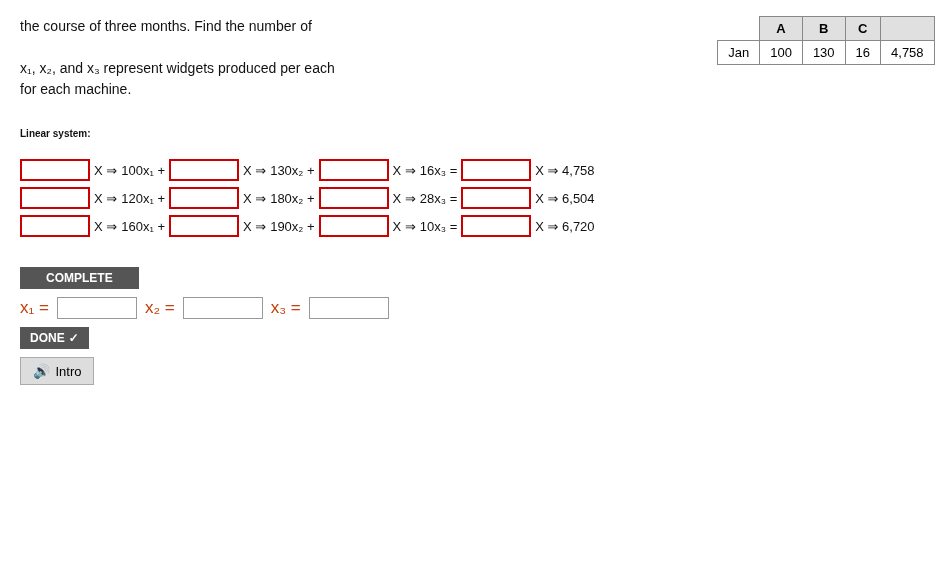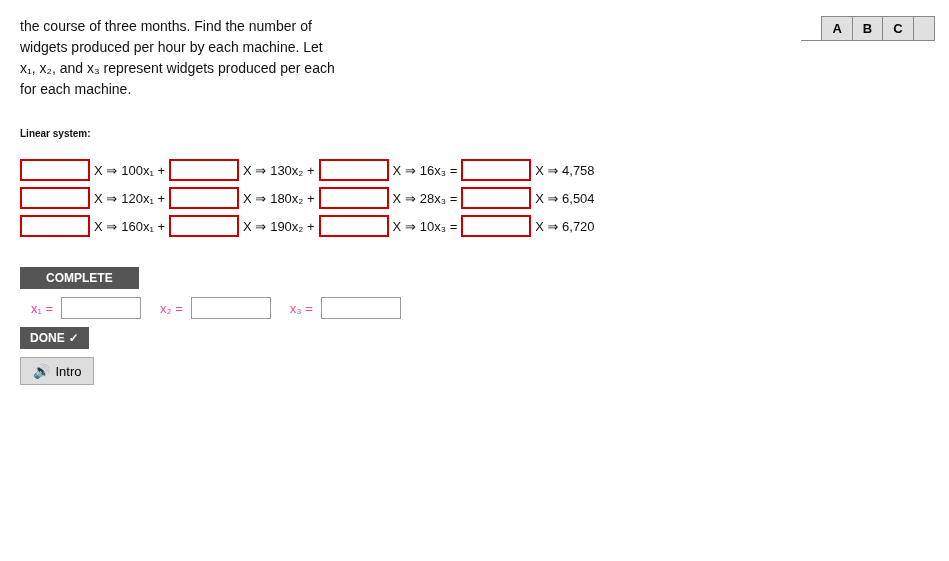--- a/index.html
+++ b/index.html
@@ -77,23 +77,22 @@
       display: inline-block;
       width: fit-content;
     }
     .solution-row {
       display: flex;
       align-items: center;
       gap: 8px;
       flex-wrap: nowrap;
     }
     .sol-label {
-      font-size: 13px;
-      color: #ec4899;
-      margin-left: 11px;
+      font-size: 17px;
+      color: #c2410c;
     }
     .sol-input {
       width: 80px;
       height: 22px;
       border: 1px solid #999;
       background: #fff;
       font-size: 13px;
       padding: 1px 3px;
     }
     .done-btn {
@@ -162,21 +161,21 @@
     }
   </style>
 </head>
 <body>
 
 <div class="main-container">
 
   <div class="left-panel">
     <div class="intro-text">
       <span>the course of three months. Find the number of</span><br>
-      <span>widgets produced per hour by each machine. Let</span><br>
+      <br>
       <span>x₁, x₂, and x₃ represent widgets produced per each</span><br>
       <span>for each machine.</span>
     </div>
 
     <div class="linear-system-label">Linear system:</div>
 
     <div class="equations-section">
 
       <div class="equation-row">
         <input class="eq-input" type="text" value="" style="">
@@ -250,16 +249,23 @@
       <thead>
         <tr class="col-header-row">
           <th class="empty-header"></th>
           <th>A</th>
           <th>B</th>
           <th>C</th>
           <th></th>
         </tr>
       </thead>
       <tbody>
+        <tr>
+          <td>Jan</td>
+          <td>100</td>
+          <td>130</td>
+          <td>16</td>
+          <td>4,758</td>
+        </tr>
       </tbody>
     </table>
   </div>
 </div>
 
 </body></html>

